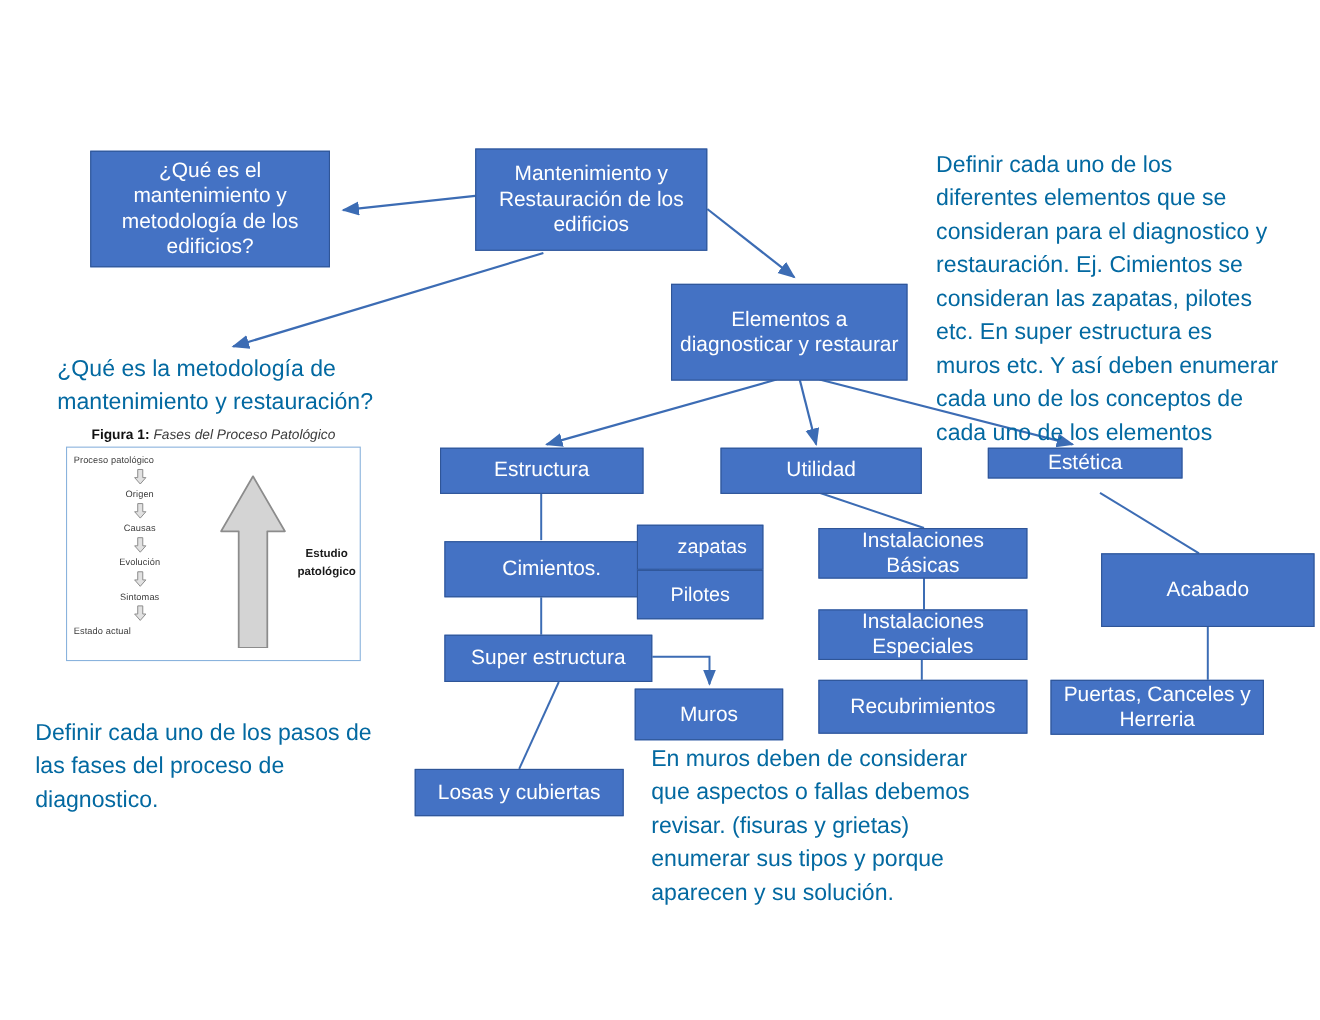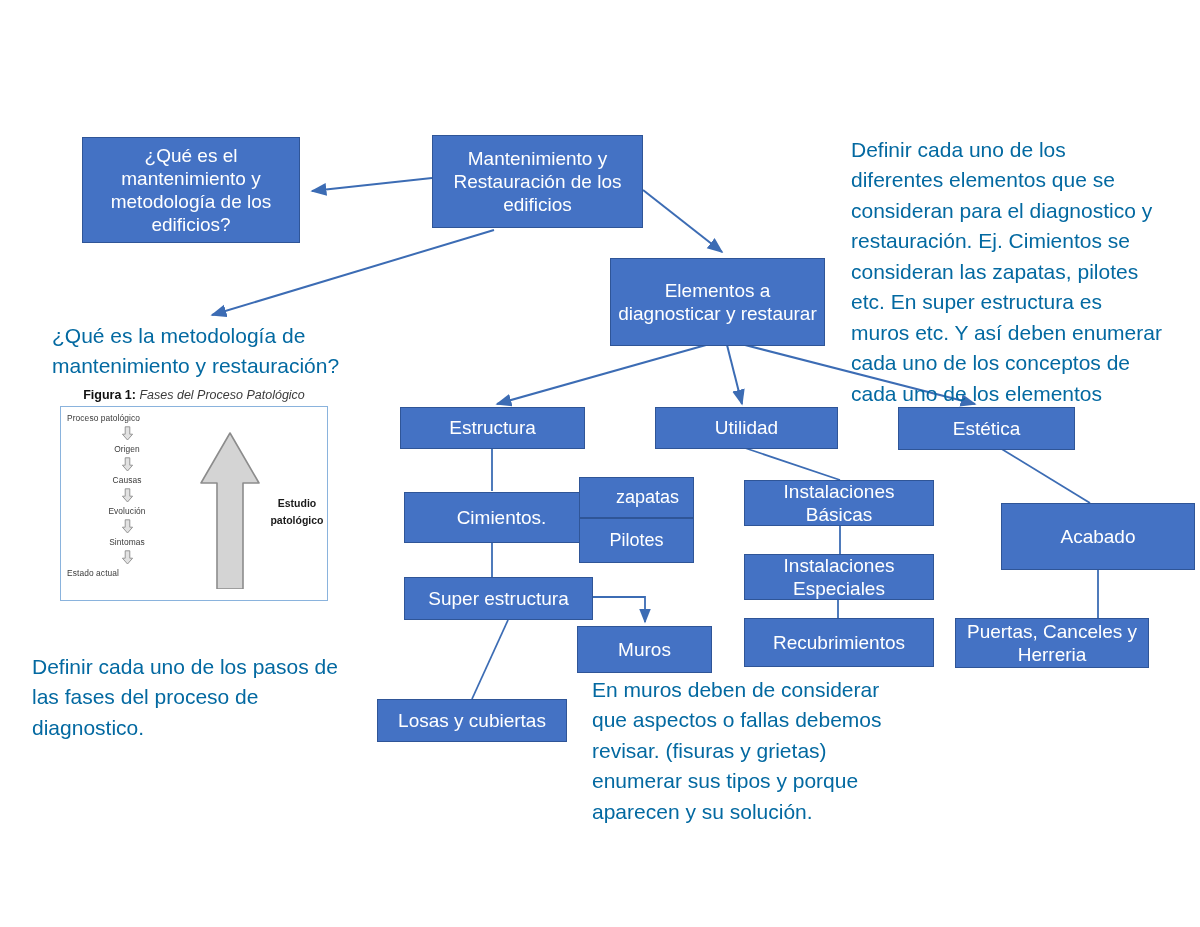--- a/index.html
+++ b/index.html
@@ -183,21 +183,21 @@
   </div>
 
   <div class="node" style="left:400px; top:407px; width:185px; height:42px;">
     <span>Estructura</span>
   </div>
 
   <div class="node" style="left:655px; top:407px; width:183px; height:42px;">
     <span>Utilidad</span>
   </div>
 
-  <div class="node" style="left:898px; top:407px; width:177px; height:43px;">
+  <div class="node" style="left:898px; top:407px; width:177px; height:28px;">
     <span>Estética</span>
   </div>
 
   <div class="node" style="left:404px; top:492px; width:195px; height:51px;">
     <span>Cimientos.</span>
   </div>
 
   <div class="node small" style="left:579px; top:477px; width:115px; height:41px; z-index:4;padding-left:28px;">
     <span>zapatas</span>
   </div>

